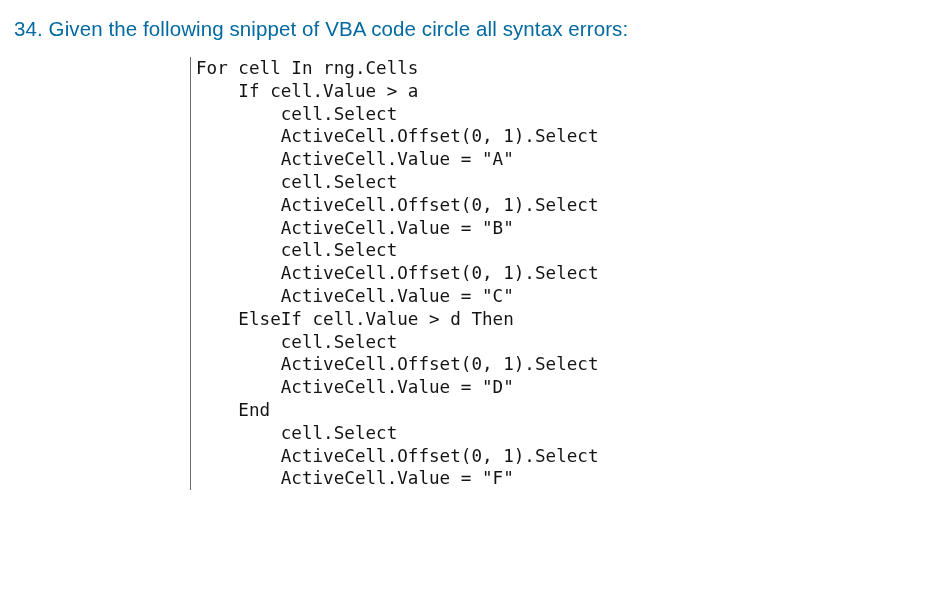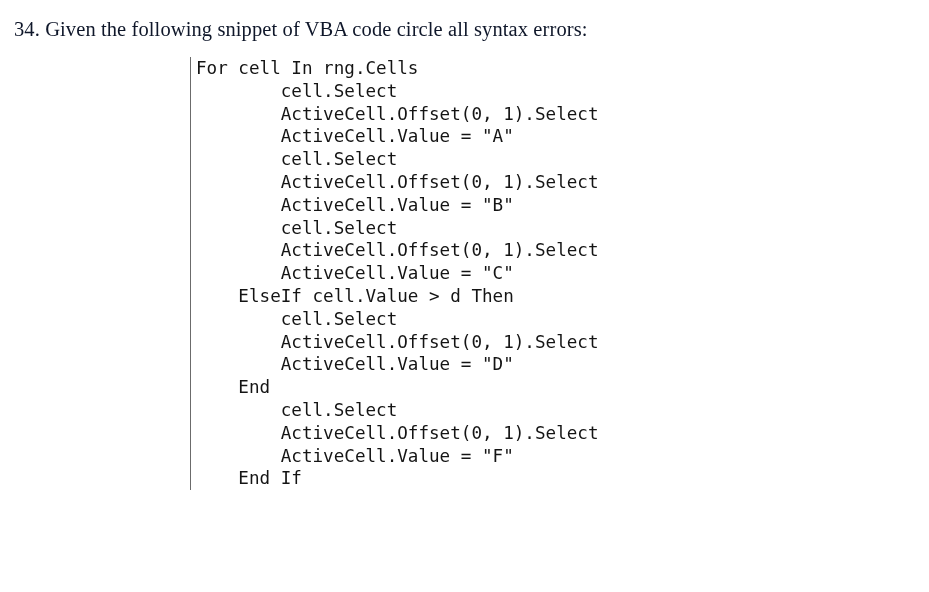--- a/index.html
+++ b/index.html
@@ -14,24 +14,24 @@
     overflow: hidden;
     font-family: "Liberation Serif", serif;
     color: #1a1a1a;
     -webkit-font-smoothing: antialiased;
   }
 
   #question-heading {
     position: absolute;
     left: 14px;
     top: 16px;
-    font-family: Liberation Serif, serif;
+    font-family: Liberation Sans, sans-serif;
     font-size: 20.5px;
     line-height: 26px;
-    color: #0f172a;
+    color: #0369a1;
     white-space: nowrap;
     letter-spacing: 0.1px;
   }
 
   #code-block {
     position: absolute;
     left: 190px;
     top: 57px;
     border-left: 1.4px solid #6b6b6b;
     padding: 0 0 0 5px;
@@ -47,31 +47,31 @@
     height: 22.8px;
   }
 </style>
 </head>
 <body>
 
 <div id="question-heading">34. Given the following snippet of VBA code circle all syntax errors:</div>
 
 <div id="code-block" style="border-left-color: rgb(107, 107, 107);">
     <div class="code-line">For cell In rng.Cells</div>
+    <div class="code-line">    If cell.Value &gt; a</div>
     <div class="code-line">        cell.Select</div>
     <div class="code-line">        ActiveCell.Offset(0, 1).Select</div>
     <div class="code-line">        ActiveCell.Value = "A"</div>
     <div class="code-line">        cell.Select</div>
     <div class="code-line">        ActiveCell.Offset(0, 1).Select</div>
     <div class="code-line">        ActiveCell.Value = "B"</div>
     <div class="code-line">        cell.Select</div>
     <div class="code-line">        ActiveCell.Offset(0, 1).Select</div>
     <div class="code-line">        ActiveCell.Value = "C"</div>
     <div class="code-line">    ElseIf cell.Value &gt; d Then</div>
     <div class="code-line">        cell.Select</div>
     <div class="code-line">        ActiveCell.Offset(0, 1).Select</div>
     <div class="code-line">        ActiveCell.Value = "D"</div>
     <div class="code-line">    End</div>
     <div class="code-line">        cell.Select</div>
     <div class="code-line">        ActiveCell.Offset(0, 1).Select</div>
     <div class="code-line">        ActiveCell.Value = "F"</div>
-    <div class="code-line">    End If</div>
   </div>
 
 </body></html>

